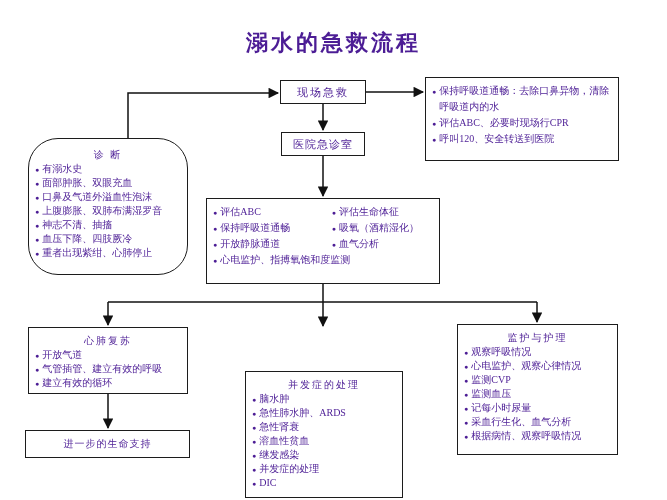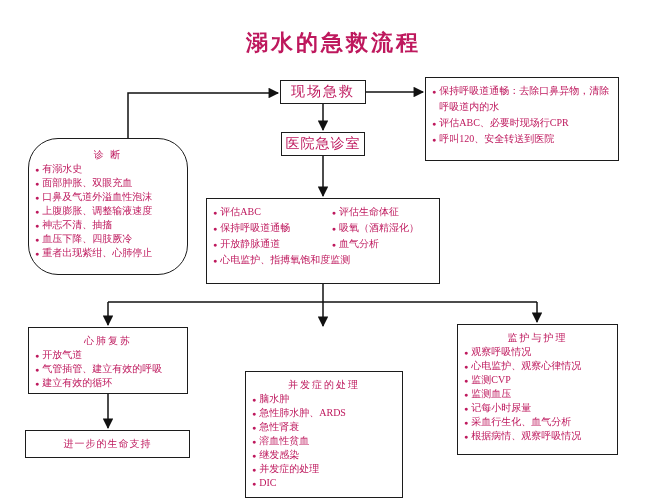--- a/index.html
+++ b/index.html
@@ -1,41 +1,41 @@
 <!DOCTYPE html>
 <html><head>
 <meta charset="utf-8">
 <style>
   html,body{margin:0;padding:0;background:#f4f4f4;}
   .canvas{
     position:relative;
     width:667px;height:500px;
     background:#ffffff;
     font-family:"Liberation Serif","DejaVu Serif",serif;
-    color:#be185d;
+    color:#4c1d95;
     overflow:hidden;
   }
   .title{
     position:absolute;left:0;top:28px;width:100%;
     text-align:center;
     font-size:22px;font-weight:bold;letter-spacing:3px;
   }
   svg.wires{position:absolute;left:0;top:0;pointer-events:none;}
   .box{
     position:absolute;
     background:#fff;
     border:1.5px solid #1c1c1c;
     box-sizing:border-box;
     font-size:10px;
     line-height:14px;
   }
   .node-label{
     display:flex;align-items:center;justify-content:center;
     height:100%;
-    font-size:14px;letter-spacing:2px;
+    font-size:11px;letter-spacing:2px;
   }
   .box-title{
     text-align:center;
     letter-spacing:2px;
     margin:1px 0 0 0;
   }
   .pad{padding:5px 6px;}
   .li{display:flex;align-items:flex-start;}
   .dot{flex:0 0 auto;font-size:7px;line-height:inherit;margin-right:3px;transform:translateY(0.5px);}
   .li-text{flex:1 1 auto;}
@@ -108,21 +108,21 @@
         <div class="li">
           <span class="dot">●</span>
           <span class="li-text">面部肿胀、双眼充血</span>
         </div>
         <div class="li">
           <span class="dot">●</span>
           <span class="li-text">口鼻及气道外溢血性泡沫</span>
         </div>
         <div class="li">
           <span class="dot">●</span>
-          <span class="li-text">上腹膨胀、调整输液速度</span>
+          <span class="li-text">上腹膨胀、双肺布满湿罗音</span>
         </div>
         <div class="li">
           <span class="dot">●</span>
           <span class="li-text">神志不清、抽搐</span>
         </div>
         <div class="li">
           <span class="dot">●</span>
           <span class="li-text">血压下降、四肢厥冷</span>
         </div>
         <div class="li">

